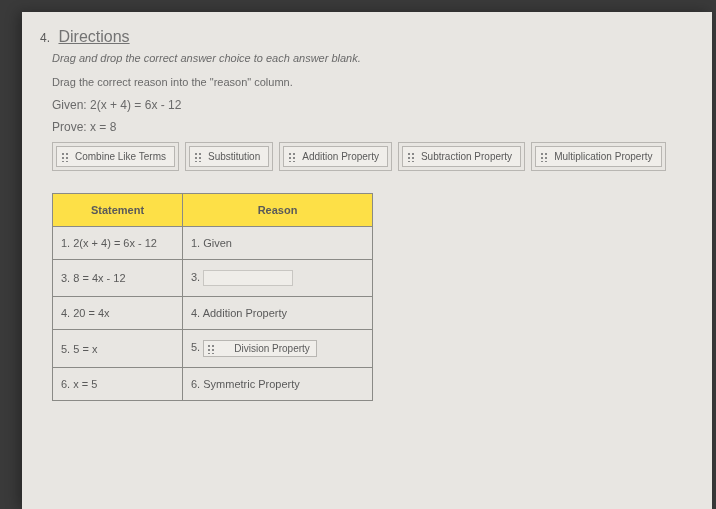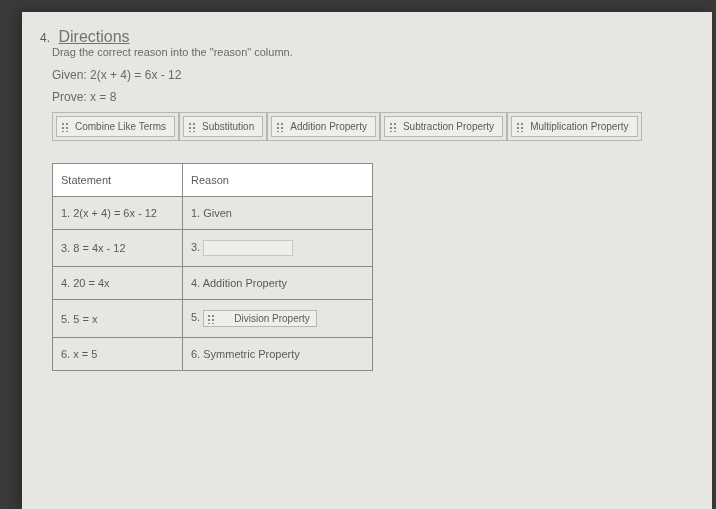--- a/index.html
+++ b/index.html
@@ -19,21 +19,21 @@
     bottom: 0;
     background: #e8e6e2;
     padding: 16px 18px 0 18px;
     box-shadow: -4px 0 12px rgba(0,0,0,0.3);
   }
   .q-num { color: #5a5a5a; font-size: 12px; display: inline-block; margin-right: 4px; }
   .q-title { color: #737373; font-size: 16px; text-decoration: underline; }
   .instruction { font-style: italic; color: #6a6a6a; font-size: 11px; margin: 6px 0 12px 12px; }
   .sub-instruction { color: #6a6a6a; font-size: 11px; margin: 0 0 10px 12px; }
   .given, .prove { color: #6a6a6a; font-size: 12px; margin: 0 0 8px 12px; }
-  .chip-row { margin: 8px 0 22px 12px; display: flex; flex-wrap: nowrap; }
+  .chip-row { margin: 8px 0 22px 12px; display: flex; gap: 6px; flex-wrap: nowrap; }
   .chip-outer {
     border: 1px solid #b8b6b2;
     background: #e8e6e2;
     padding: 3px;
     display: inline-flex;
   }
   .chip {
     border: 1px solid #b8b6b2;
     background: #f0eeea;
     padding: 4px 8px 4px 4px;
@@ -57,24 +57,24 @@
     background: #e8e6e2;
   }
   table.proof th, table.proof td {
     border: 1px solid #8a8a86;
     font-size: 11px;
     color: #5a5a5a;
     text-align: left;
     vertical-align: middle;
   }
   table.proof th {
-    text-align: left;
-    font-weight: normal;
+    text-align: center;
+    font-weight: bold;
     padding: 10px 8px;
-    background: #ffffff;
+    background: #fde047;
   }
   table.proof td { padding: 10px 8px; }
   .col-stmt { width: 130px; }
   .col-reason { width: 190px; }
   .blank {
     display: inline-block;
     width: 90px; height: 16px;
     border: 1px solid #c8c6c2;
     background: #efede9;
     vertical-align: middle;
@@ -94,20 +94,21 @@
 </head>
 <body>
 
 <div class="paper">
 
   <div>
     <span class="q-num">4.</span>
     <span class="q-title">Directions</span>
   </div>
 
+  <div class="instruction">Drag and drop the correct answer choice to each answer blank.</div>
   <div class="sub-instruction">Drag the correct reason into the "reason" column.</div>
   <div class="given">Given: 2(x + 4) = 6x - 12</div>
   <div class="prove">Prove: x = 8</div>
 
   <div class="chip-row">
     <span class="chip-outer">
       <span class="chip">
         <span class="grip"></span>
         <span>Combine Like Terms</span>
       </span>

